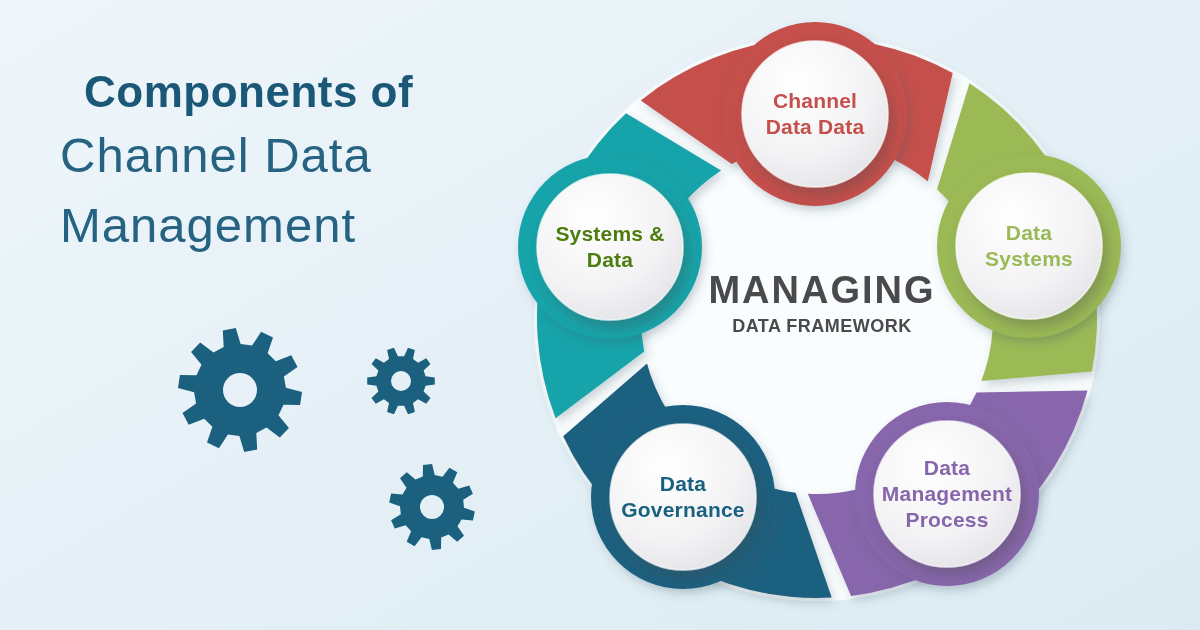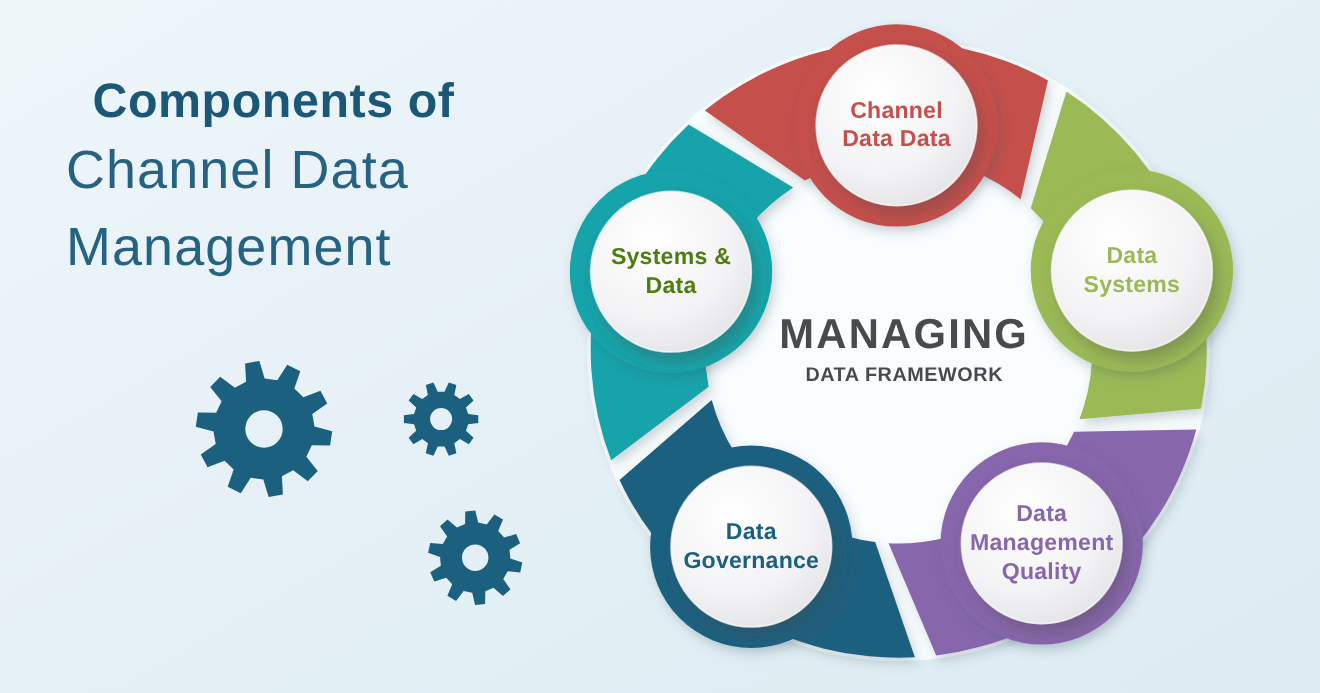--- a/index.html
+++ b/index.html
@@ -23,21 +23,21 @@
   #diagram-svg{position:absolute;left:0;top:0;width:1200px;height:630px;}
 
   
   #node-labels{position:absolute;left:0;top:0;width:1200px;height:630px;pointer-events:none;}
   .node-label{
     position:absolute;width:170px;height:116px;display:flex;flex-direction:column;
     align-items:center;justify-content:center;text-align:center;
     font-size:21px;font-weight:700;line-height:26px;letter-spacing:0.2px;
   }
   .center-label{
-    position:absolute;left:652px;top:284px;width:340px;text-align:center;color:#4a4a4c;
+    position:absolute;left:652px;top:270px;width:340px;text-align:center;color:#4a4a4c;
   }
   .center-label .cl1{font-size:38px;font-weight:700;letter-spacing:2px;line-height:40px;}
   .center-label .cl2{font-size:18px;font-weight:700;letter-spacing:0.5px;line-height:26px;margin-top:3px;}
 </style>
 </head>
 <body>
 
 <div class="canvas">
 
   <div class="title-block">
@@ -94,21 +94,21 @@
         <div>Channel</div>
         <div>Data Data</div>
       </div>
       <div class="node-label" style="left: 944px; top: 188px; color: rgb(155, 186, 87);">
         <div>Data</div>
         <div>Systems</div>
       </div>
       <div class="node-label" style="left: 862px; top: 436px; color: rgb(135, 102, 171);">
         <div>Data</div>
         <div>Management</div>
-        <div>Quality</div>
+        <div>Process</div>
       </div>
       <div class="node-label" style="left: 598px; top: 439px; color: rgb(26, 96, 127);">
         <div>Data</div>
         <div>Governance</div>
       </div>
       <div class="node-label" style="left: 525px; top: 189px; color: #4d7c0f;">
         <div>Systems &amp;</div>
         <div>Data</div>
       </div>
     </div>

